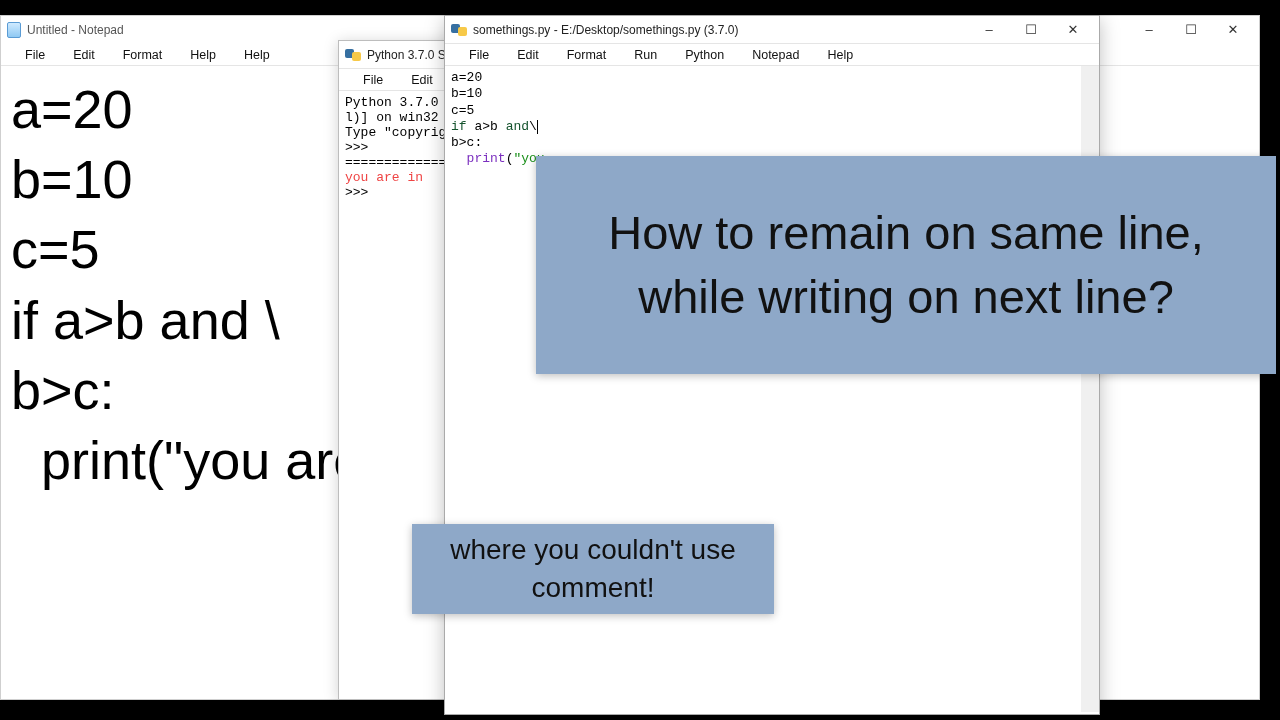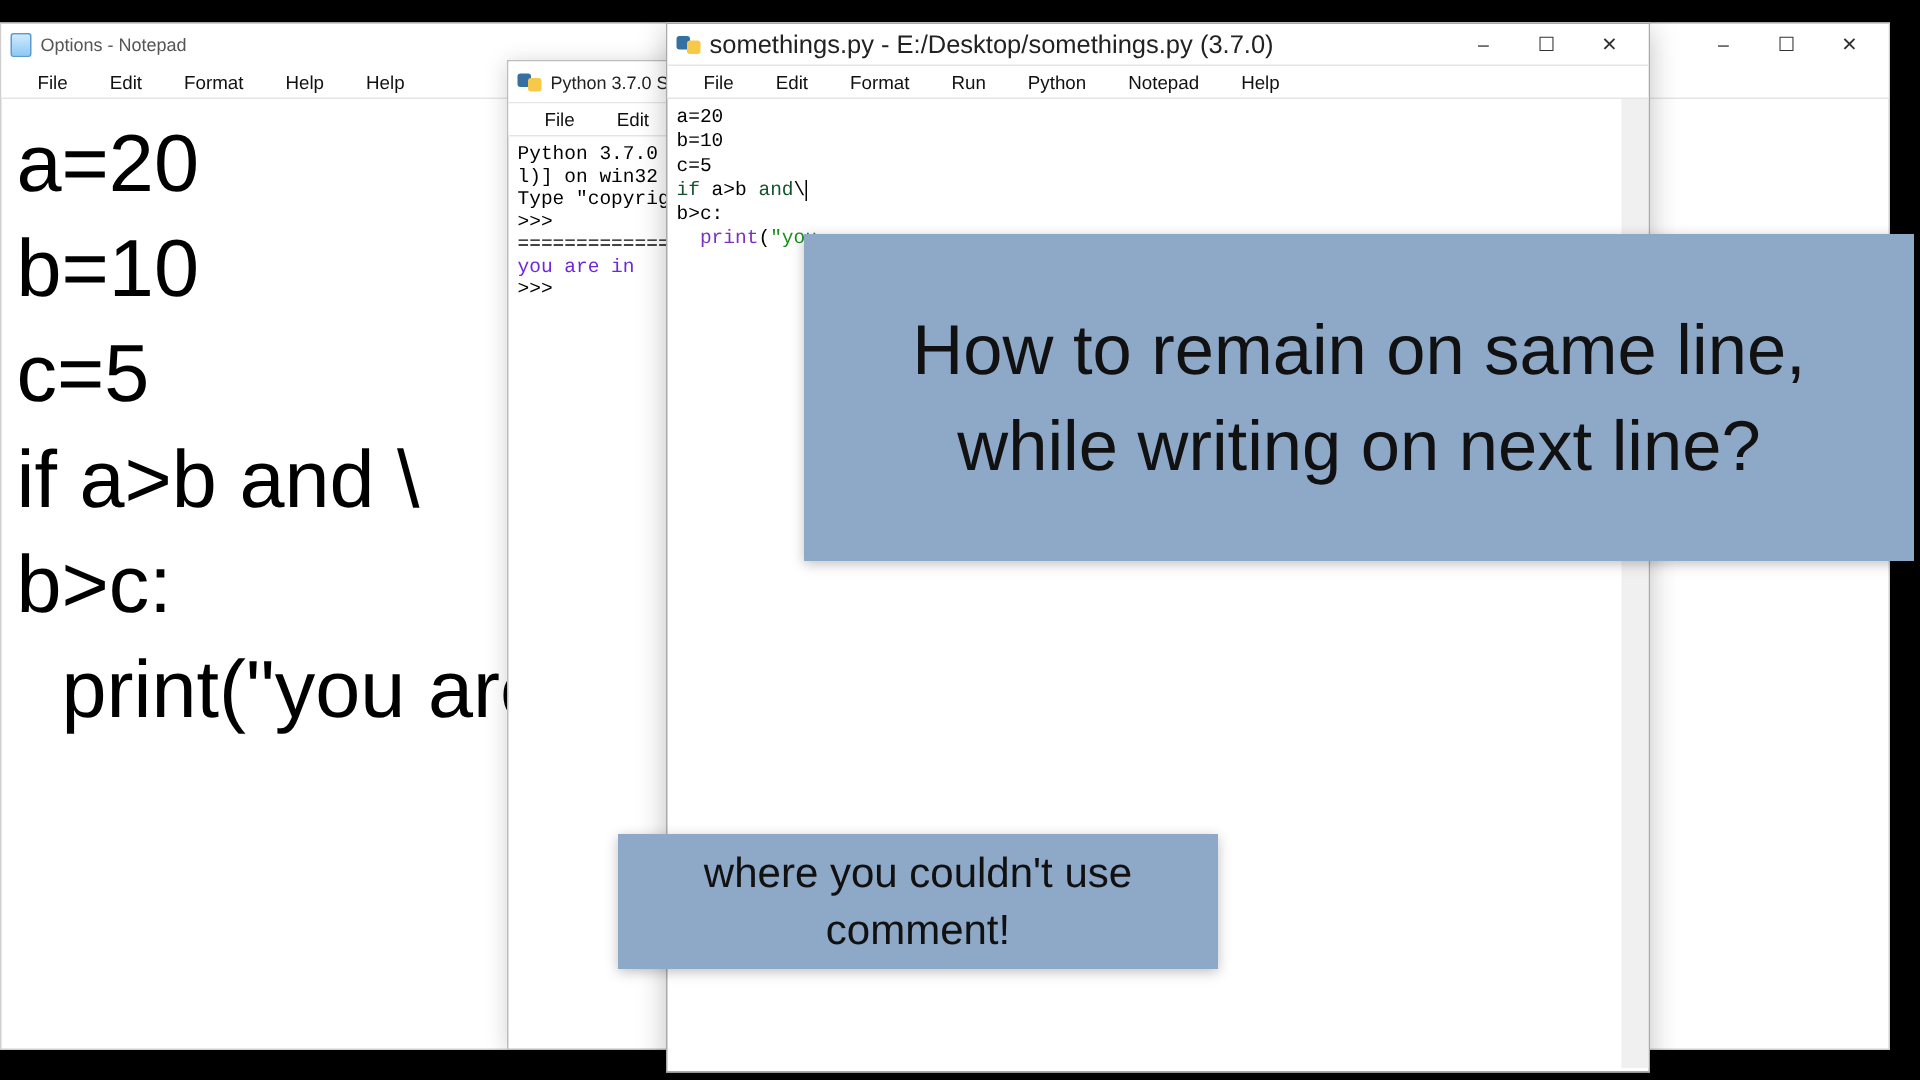--- a/index.html
+++ b/index.html
@@ -80,21 +80,21 @@
     border-bottom: 1px solid #e5e5e5;
     color: #222;
   }
   .shell-body {
     padding: 4px 6px;
     font-family: "Courier New", monospace;
     font-size: 13px;
     color: #000;
     white-space: pre-wrap;
   }
-  .blue { color: #6d28d9; }
+  .blue { color: #ef4444; }
   .shell-sep { color: #000; }
 
   .editor {
     position: absolute;
     left: 444px; top: 15px;
     width: 656px; height: 700px;
     background: #fff;
     border: 1px solid #aaa;
     box-shadow: 0 4px 18px rgba(0,0,0,.25);
   }
@@ -131,25 +131,24 @@
   }
   .annot1 {
     left: 536px; top: 156px;
     width: 740px; height: 218px;
     font-size: 47px;
     line-height: 1.36;
     padding: 10px 24px;
   }
   .annot2 {
     left: 412px; top: 524px;
-    width: 400px; height: 90px;
+    width: 362px; height: 90px;
     font-size: 28px;
     line-height: 1.35;
     padding: 6px 18px;
-    margin-top: 32px;
   }
 
   .npicon {
     width: 14px; height: 16px;
     display: inline-block;
     background: linear-gradient(#cfeaff,#8fc9f3);
     border: 1px solid #5a9bd4;
     border-radius: 2px;
     position: relative;
   }
@@ -166,21 +165,21 @@
   }
   .pyicon::before { background:#366fa1; left:0; top:2px; }
   .pyicon::after { background:#f7c948; right:0; bottom:2px; }
 </style>
 </head>
 <body>
 
 <div class="notepad">
   <div class="titlebar">
     <span class="icon npicon"></span>
-    <span>Options - Notepad</span>
+    <span>Untitled - Notepad</span>
     <div class="winctrls">
       <div class="winbtn">–</div>
       <div class="winbtn">☐</div>
       <div class="winbtn">✕</div>
     </div>
   </div>
   <div class="menubar">
     <span class="menu-item">File</span>
     <span class="menu-item">Edit</span>
     <span class="menu-item">Format</span>
@@ -210,21 +209,21 @@
 <span>Type "copyrig</span>
 <span>&gt;&gt;&gt; </span>
 <span class="shell-sep">=============</span>
 <span class="blue">you are in</span>
 <span>&gt;&gt;&gt; </span></div>
 </div>
 
 <div class="editor">
   <div class="titlebar">
     <span class="icon pyicon"></span>
-    <span style="font-size:17px;">somethings.py - E:/Desktop/somethings.py (3.7.0)</span>
+    <span style="font-size:12px;">somethings.py - E:/Desktop/somethings.py (3.7.0)</span>
     <div class="winctrls">
       <div class="winbtn">–</div>
       <div class="winbtn">☐</div>
       <div class="winbtn">✕</div>
     </div>
   </div>
   <div class="menubar">
     <span class="menu-item">File</span>
     <span class="menu-item">Edit</span>
     <span class="menu-item">Format</span>

